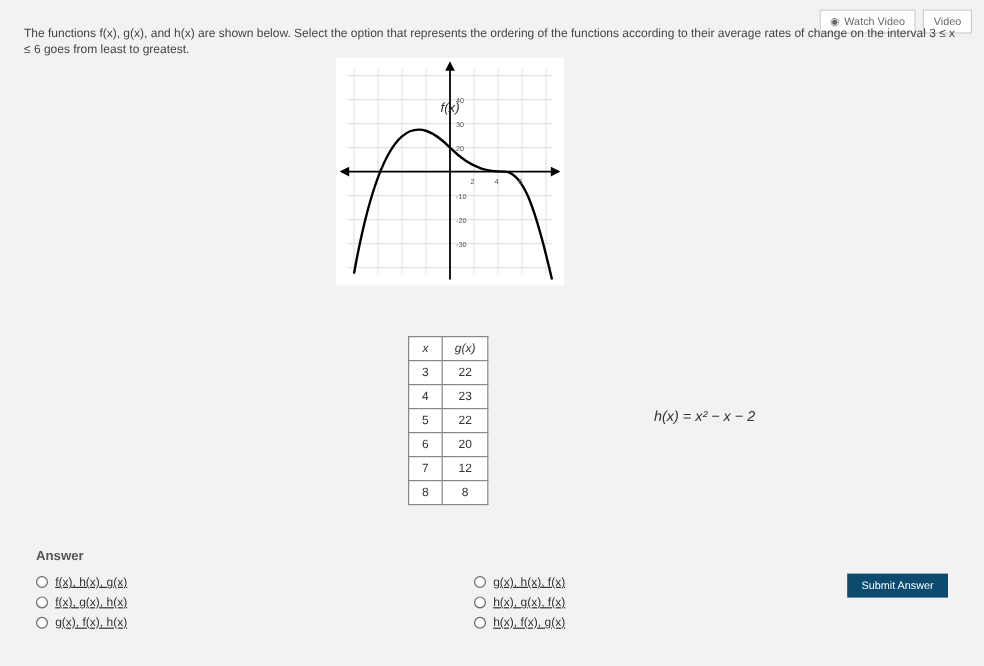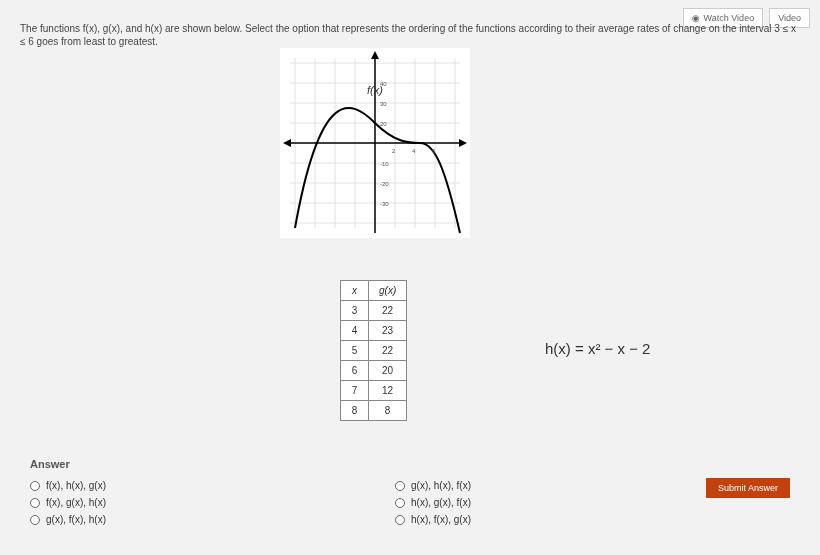--- a/index.html
+++ b/index.html
@@ -69,53 +69,54 @@
     border: 1px solid #888;
     padding: 4px 10px;
     text-align: center;
     min-width: 28px;
     background:#fff;
   }
   .hfunc {
     position: absolute;
     top: 340px;
     left: 545px;
-    font-size: 15px;
+    font-size: 12px;
+    font-style: italic;
   }
   .answer-heading {
     position: absolute;
     top: 458px;
     left: 30px;
     font-weight: bold;
     font-size: 11px;
     color:#555;
   }
   .options-left, .options-right {
     position: absolute;
     top: 480px;
     display: flex;
     flex-direction: column;
     gap: 6px;
     font-size: 10px;
   }
   .options-left { left: 30px; }
   .options-right { left: 395px; }
-  .opt { display: flex; align-items: flex-end; gap: 6px; }
+  .opt { display: flex; align-items: flex-start; gap: 6px; text-decoration: underline; }
   .radio {
     width: 10px; height: 10px;
     border: 1px solid #666;
     border-radius: 50%;
     background:#fff;
     flex-shrink:0;
   }
   .submit-btn {
     position: absolute;
     top: 478px;
     right: 30px;
-    background: #c2410c;
+    background: #0c4a6e;
     color: #fff;
     border: none;
     padding: 5px 12px;
     font-size: 9px;
     cursor: pointer;
   }
 </style>
 </head>
 <body>
 

